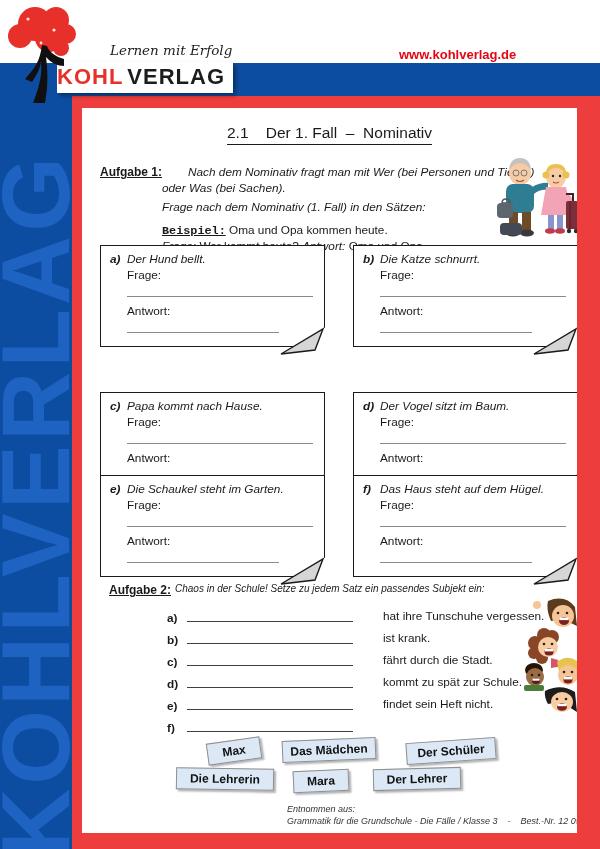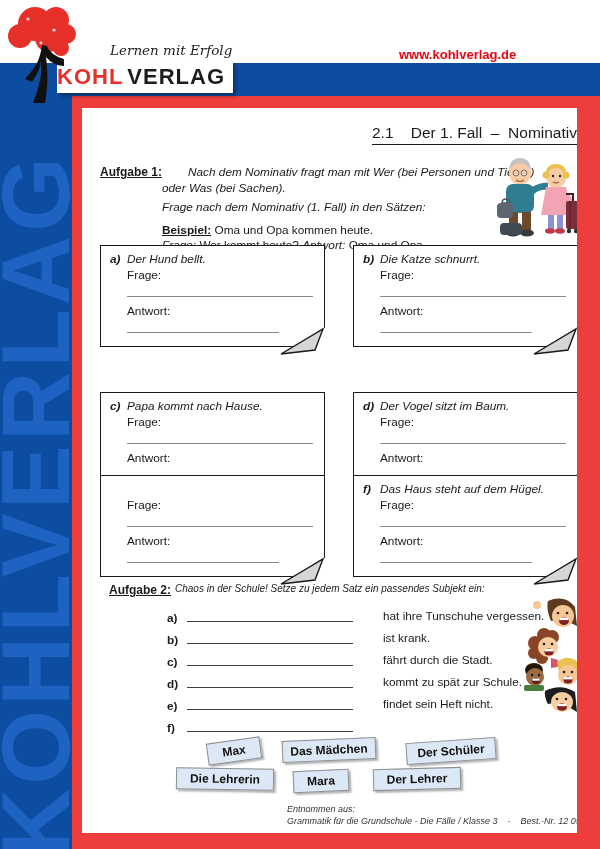--- a/index.html
+++ b/index.html
@@ -22,34 +22,34 @@
   .logobox{position:absolute;left:57px;top:62px;z-index:5;background:#ffffff;
     padding:2px 8px 3px 0;box-shadow:3px 3px 4px rgba(0,0,0,0.35);white-space:nowrap;}
   .logobox .kohl{color:var(--brand_red,#e63029);font-weight:bold;font-size:22px;letter-spacing:1px;}
   .logobox .verlag{color:#1c1c1c;font-weight:bold;font-size:22px;letter-spacing:1px;margin-left:4px;}
   .website{position:absolute;left:399px;top:47px;z-index:5;
     font-size:13px;font-weight:bold;color:var(--link_red,#e30613);text-decoration:none;}
   
   .frame{position:absolute;left:72px;top:96px;width:528px;height:753px;background:var(--frame_red,#ee3d3d);z-index:2;}
   .paper{position:absolute;left:82px;top:108px;width:495px;height:725px;background:#ffffff;z-index:3;overflow:hidden;}
   
-  .title-wrap{position:absolute;left:0;top:16px;width:100%;text-align:right;}
+  .title-wrap{position:absolute;left:0;top:16px;width:100%;text-align:center;}
   .page-title{display:inline-block;font-size:15.5px;white-space:pre;
     border-bottom:1.4px solid #1a1a1a;padding-bottom:2px;}
   
   .task-label{position:absolute;font-size:12px;font-weight:bold;text-decoration:underline;}
   .t1-label{left:18px;top:57px;}
   .t1-body{position:absolute;left:80px;top:56px;width:382px;font-size:11.8px;line-height:16px;}
   .t1-body p{margin:0;}
   .instr{font-style:italic;}
   .p1{text-indent:26px;}
   .p2{margin-top:3px !important;}
   .p3{margin-top:7px !important;font-style:normal;}
   .p4{margin-left:62px;line-height:14px;}
-  .lbl-underline{font-weight:bold;text-decoration:underline;}
+  .lbl-underline{font-weight:bold;text-decoration:underline;font-family:Liberation Mono, monospace;}
   .it{font-style:italic;}
   .grandparents{position:absolute;left:412px;top:45px;}
   
   .qbox{position:absolute;width:223px;height:100px;border:1.4px solid #1a1a1a;background:#fff;font-size:11.8px;}
   .col1{left:18px;} .col2{left:271px;}
   .row1{top:137px;} .row2{top:244px;margin-top:40px;} .row3{top:367px;}
   .q-head{position:absolute;left:9px;top:6px;width:210px;font-style:italic;}
   .q-letter{font-weight:bold;display:inline-block;width:17px;}
   .q-frage{position:absolute;left:26px;top:22px;}
   .q-line1{position:absolute;left:26px;top:50px;width:186px;border-top:1.1px solid #8a8a8a;}
@@ -197,20 +197,21 @@
     <div class="q-frage">Frage:</div>
     <div class="q-line1"></div>
     <div class="q-antwort">Antwort:</div>
     <div class="q-line2"></div>
     <svg class="fold" width="52" height="32" viewBox="0 0 52 32">
         <polygon points="14,31 52,3 52,31" fill="#ffffff"></polygon>
         <polygon points="6,31 48,6 40,27" fill="#d6d6d6" stroke="#1a1a1a" stroke-width="1.4"></polygon>
       </svg>
   </div>
   <div class="qbox col1 row3">
+    <div class="q-head"><span class="q-letter">e)</span><span>Die Schaukel steht im Garten.</span></div>
     <div class="q-frage">Frage:</div>
     <div class="q-line1"></div>
     <div class="q-antwort">Antwort:</div>
     <div class="q-line2"></div>
     <svg class="fold" width="52" height="32" viewBox="0 0 52 32">
         <polygon points="14,31 52,3 52,31" fill="#ffffff"></polygon>
         <polygon points="6,31 48,6 40,27" fill="#d6d6d6" stroke="#1a1a1a" stroke-width="1.4"></polygon>
       </svg>
   </div>
   <div class="qbox col2 row3">

